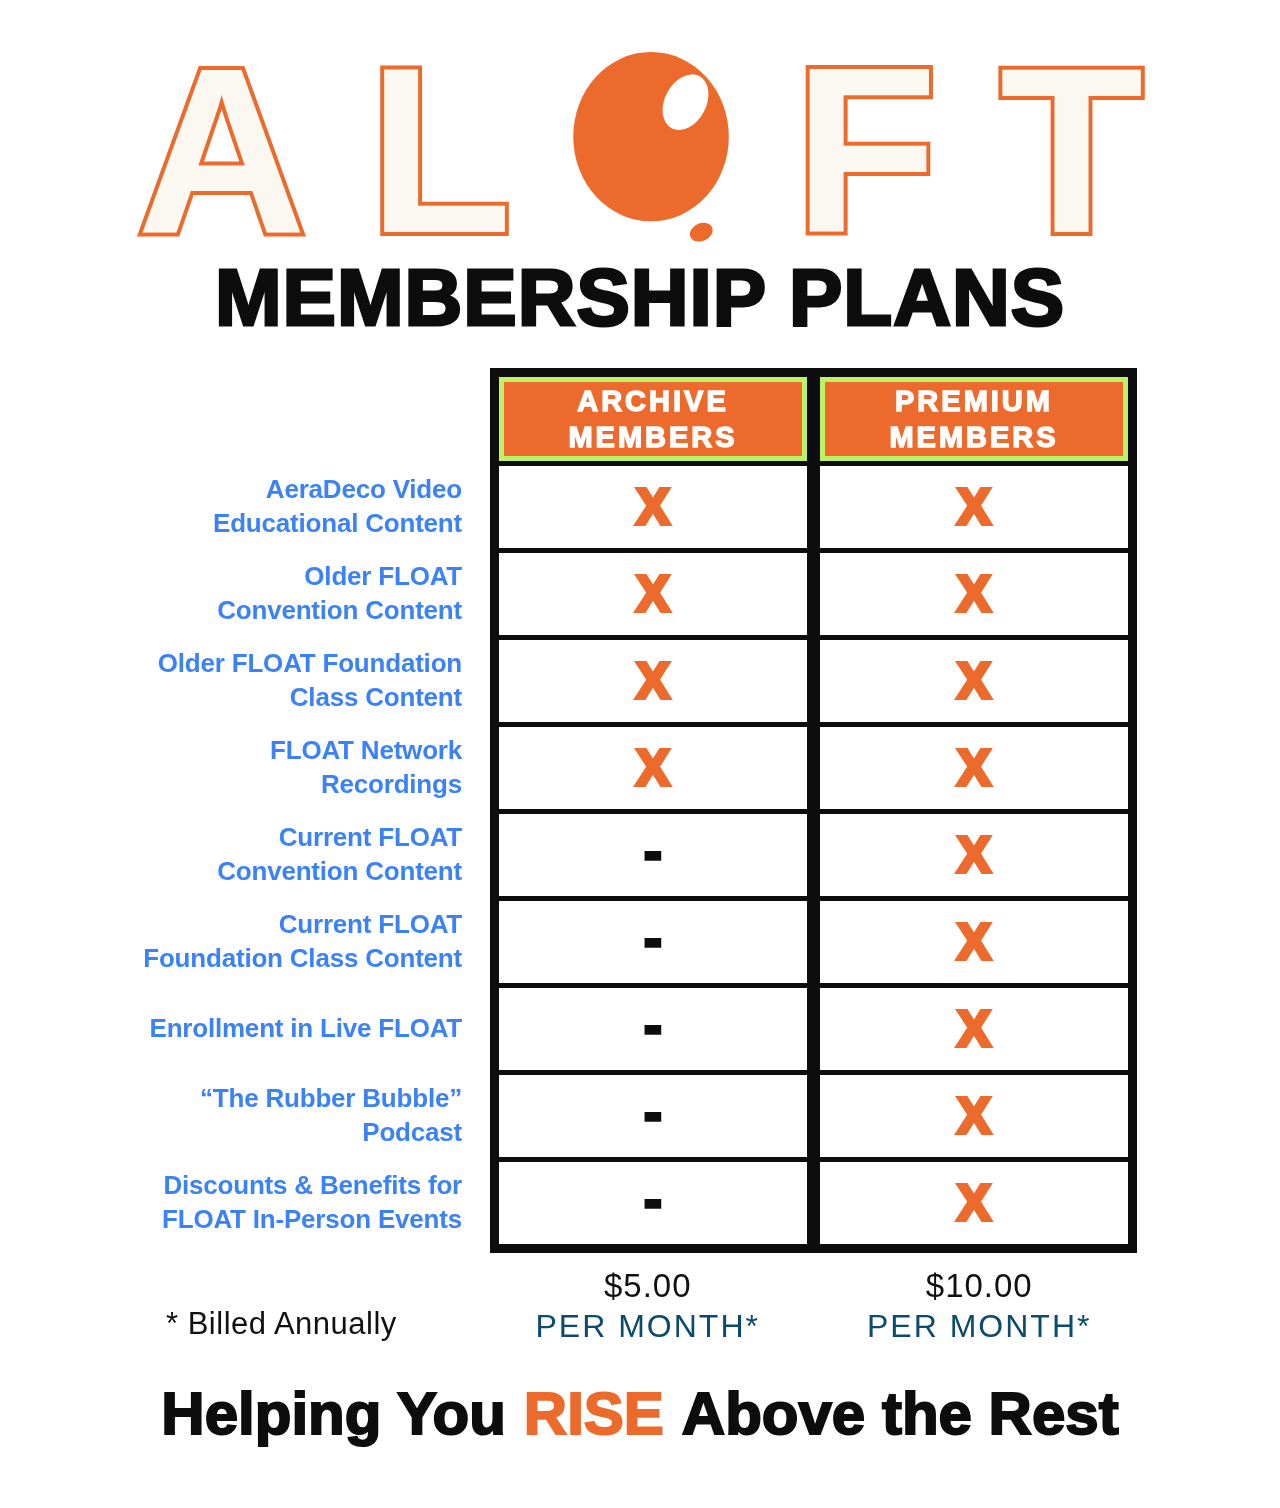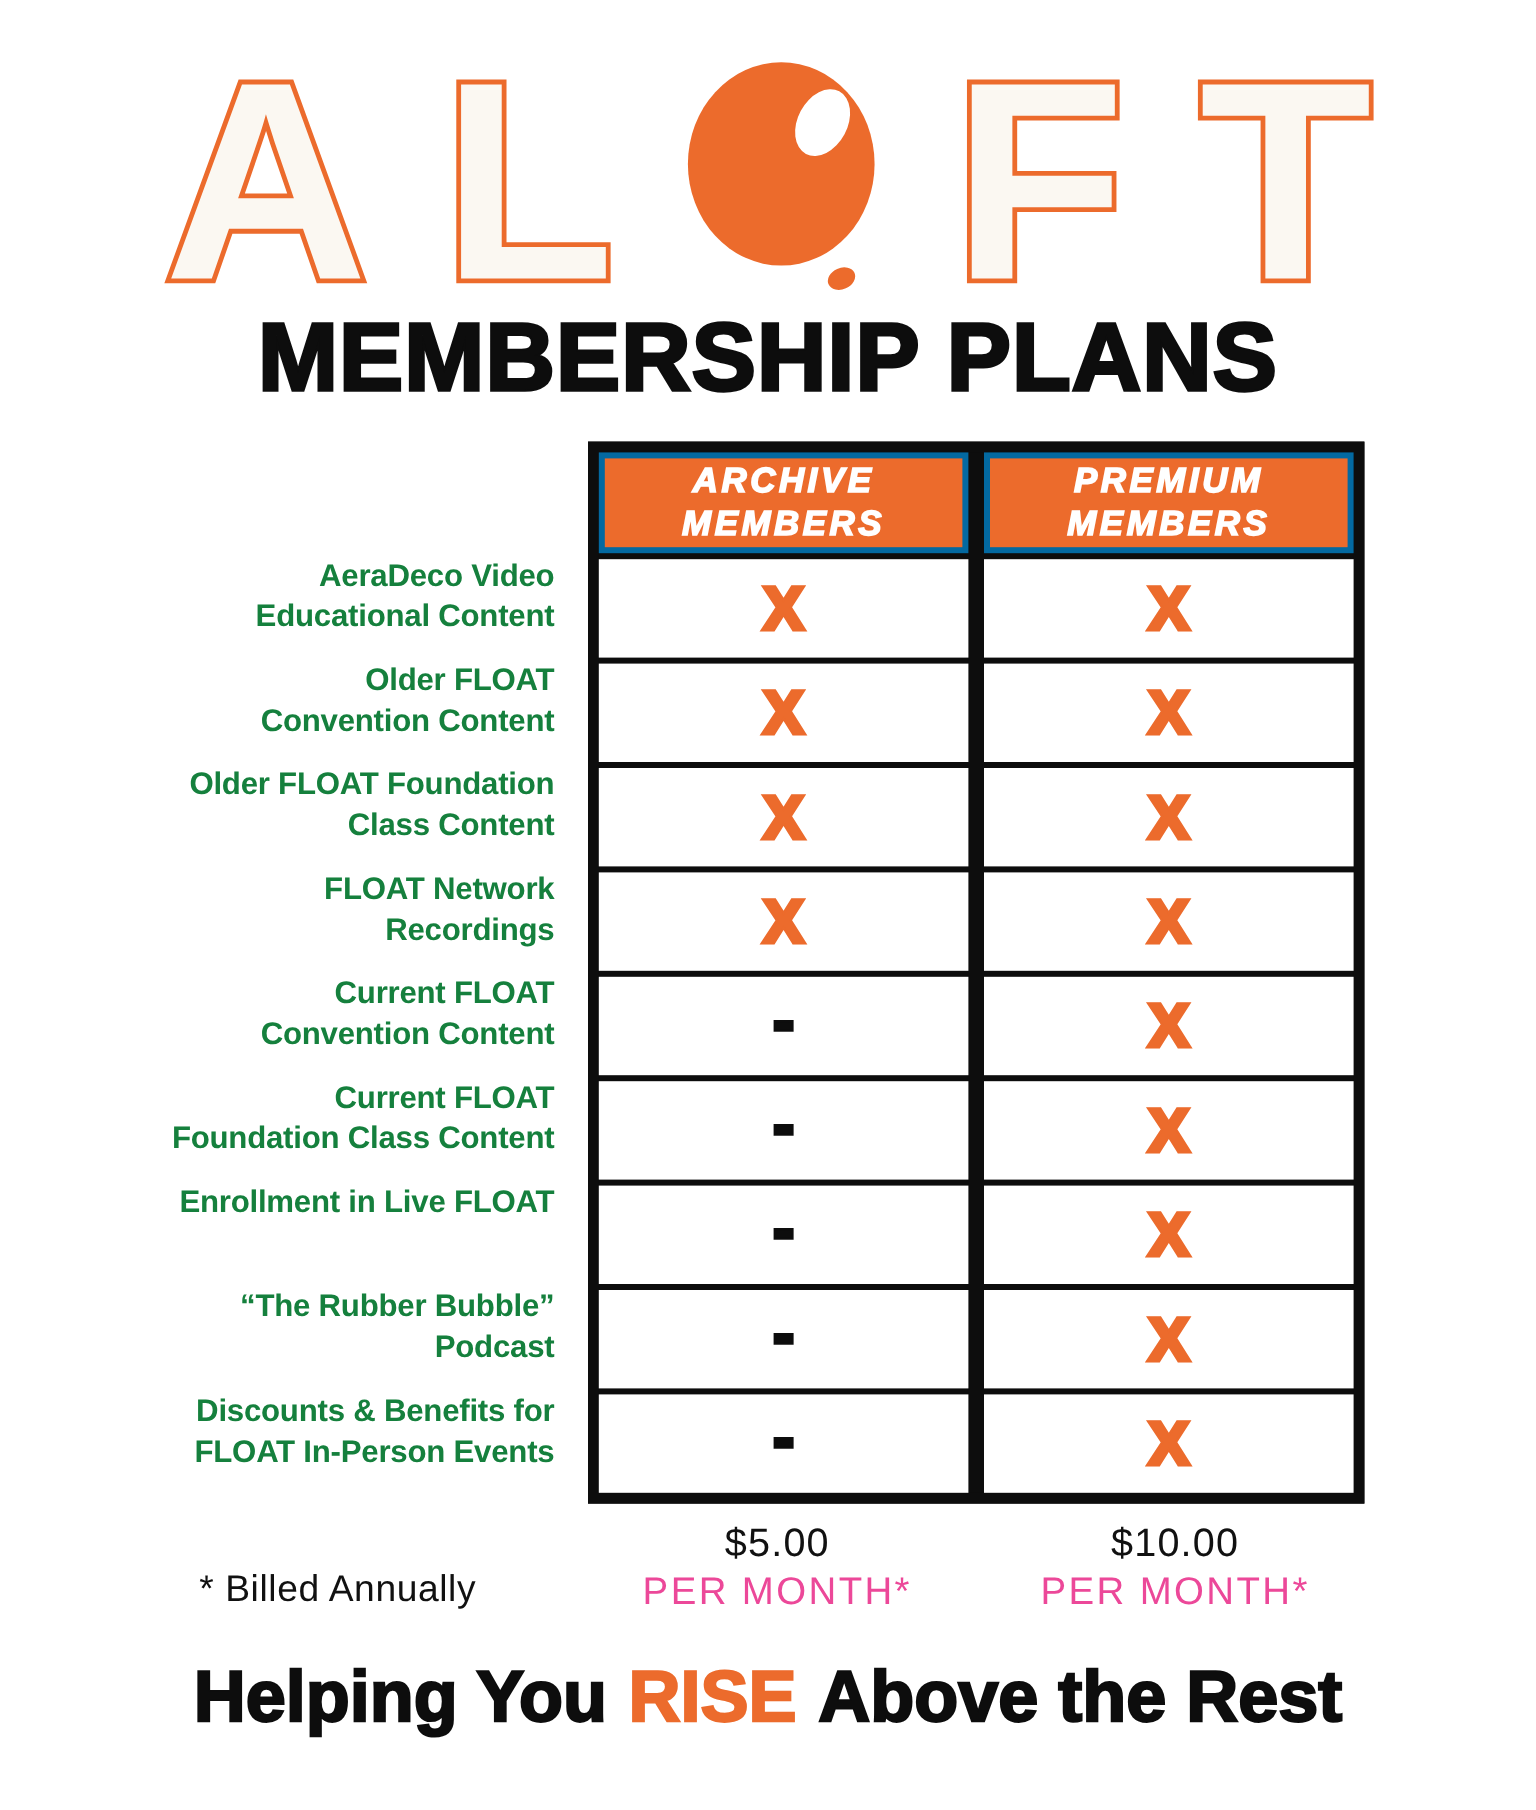--- a/index.html
+++ b/index.html
@@ -50,35 +50,35 @@
     margin-top:30px;
     padding-left:88px;
     display:flex;align-items:flex-start;
   }
   .labels-col{
     width:374px;margin-right:28px;padding-top:95px;
     display:flex;flex-direction:column;
   }
   .feature-label{
     height:87px;
-    display:flex;flex-direction:column;justify-content:flex-start;align-items:flex-end;
+    display:flex;flex-direction:column;justify-content:center;align-items:flex-end;
     text-align:right;
     font-size:26px;font-weight:700;line-height:1.3;letter-spacing:-0.2px;
-    color:#15803d;
+    color:#3b82f6;
   }
   .compare-table{
     width:647px;
     border:9px solid var(--ink);
     background:var(--ink);
     display:grid;
     grid-template-columns:1fr 1fr;
     grid-template-rows:84px repeat(9,82px);
     gap:5px 13px;
   }
-  .head-cell{background:#0369a1;padding:5px;font-style:italic;}
+  .head-cell{background:#bef264;padding:5px;}
   .head-box{
     background:var(--orange);
     width:100%;height:100%;
     display:flex;flex-direction:column;align-items:center;justify-content:center;
     color:#fff;
     font-size:29px;font-weight:700;letter-spacing:3px;line-height:1.25;
     -webkit-text-stroke:1.4px #ffffff;
     paint-order:stroke fill;
     text-align:center;
   }
@@ -102,21 +102,21 @@
 
   
   .pricing{position:relative;margin-top:14px;height:86px;}
   .price-row{
     position:absolute;left:490px;top:0;width:647px;
     display:flex;
     gap:16px;
   }
   .price-block{flex:1 1 0;text-align:center;}
   .price{font-size:33px;letter-spacing:1px;line-height:1.15;color:#111;}
-  .period{font-size:32px;letter-spacing:2px;line-height:1.15;margin-top:3px;color:#ec4899;}
+  .period{font-size:32px;letter-spacing:2px;line-height:1.15;margin-top:3px;color:#0c4a6e;}
   .footnote{
     position:absolute;left:150px;top:39px;
     font-size:31px;letter-spacing:0.5px;color:#111;margin-left:16px;
   }
 
   
   .tagline{
     margin-top:28px;
     text-align:center;
     font-size:60px;font-weight:700;line-height:1.1;

